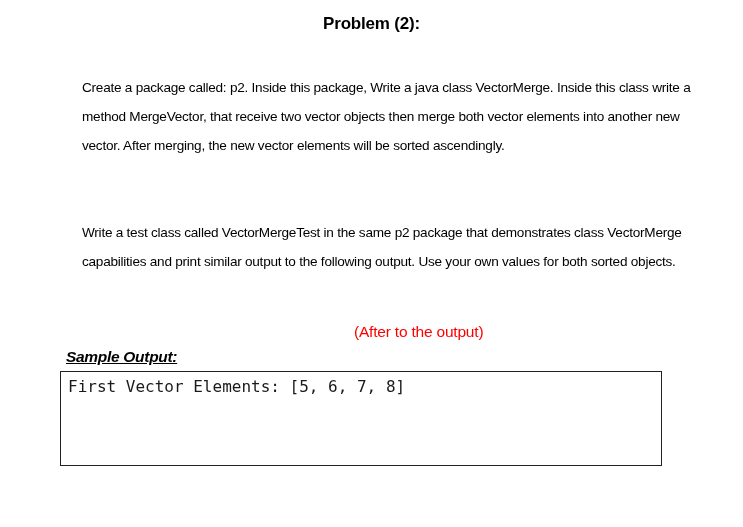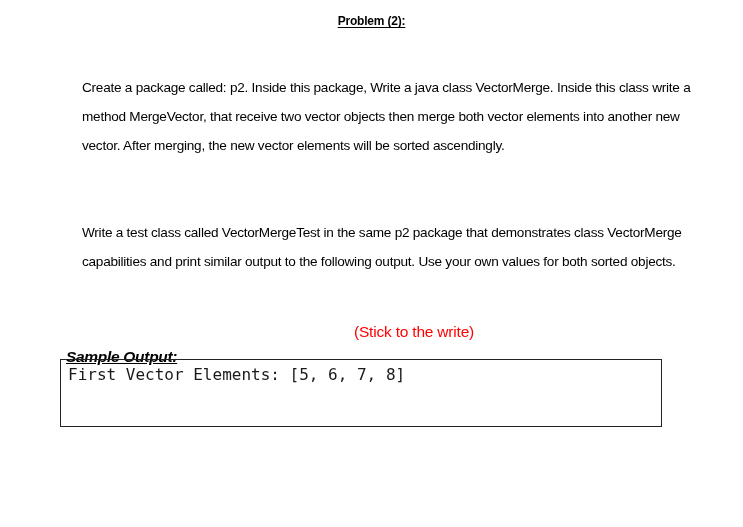--- a/index.html
+++ b/index.html
@@ -14,23 +14,22 @@
       overflow: hidden;
       font-family: "Liberation Sans", "DejaVu Sans", sans-serif;
       color: #000000;
     }
     .title {
       position: absolute;
       top: 14px;
       left: 0;
       width: 743px;
       text-align: center;
-      font-size: 12px;
+      font-size: 17px;
       font-weight: bold;
-      text-decoration: underline;
       text-underline-offset: 2px;
       letter-spacing: -0.2px;
     }
     .para {
       position: absolute;
       left: 66px;
       width: 610px;
       font-size: 13.6px;
       line-height: 29px;
       letter-spacing: -0.25px;
@@ -53,23 +52,23 @@
       position: absolute;
       left: 354px;
       top: 323px;
       font-size: 15.5px;
       color: #ff0000;
       letter-spacing: -0.2px;
     }
     .output-box {
       position: absolute;
       left: 60px;
-      top: 359px;
+      top: 371px;
       width: 602px;
-      height: 68px;
+      height: 95px;
       border: 1.5px solid #222222;
       box-sizing: border-box;
       padding: 5px 0 0 7px;
       font-family: "DejaVu Sans Mono", "Liberation Mono", monospace;
       font-size: 16px;
       color: #1a1a1a;
     }
     .out-line {
       white-space: pre;
       height: 20px;
@@ -83,18 +82,18 @@
 <body>
 
 <div class="title">Problem (2):</div>
 
 <p class="para para1">Create a package called: p2. Inside this package, Write a java class VectorMerge. Inside this class write a method MergeVector, that receive two vector objects then merge both vector elements into another new vector. After merging, the new vector elements will be sorted ascendingly.</p>
 
 <p class="para para2">Write a test class called VectorMergeTest in the same p2 package that demonstrates class VectorMerge capabilities and print similar output to the following output. Use your own values for both sorted objects.</p>
 
 <div class="sample-label">Sample Output:</div>
 
-<div class="sample-note">(Stick to the write)</div>
+<div class="sample-note">(After to the output)</div>
 
 <div class="output-box">
   <div class="out-line">First Vector Elements: [5, 6, 7, 8]</div>
   <div class="out-gap"></div>
 </div>
 
 </body></html>

